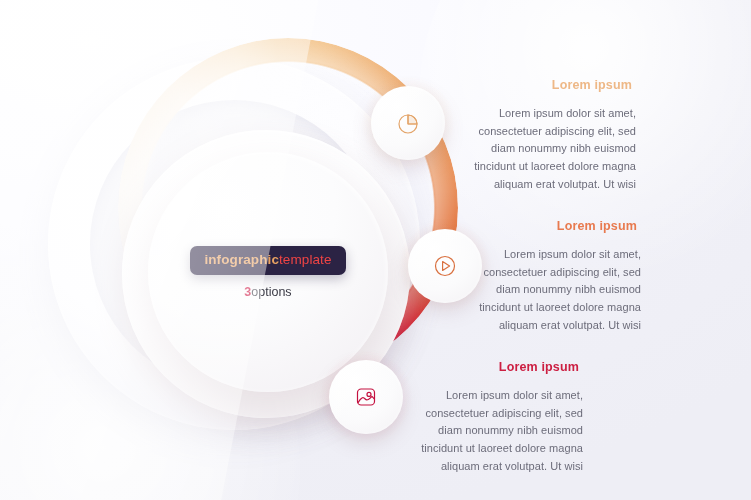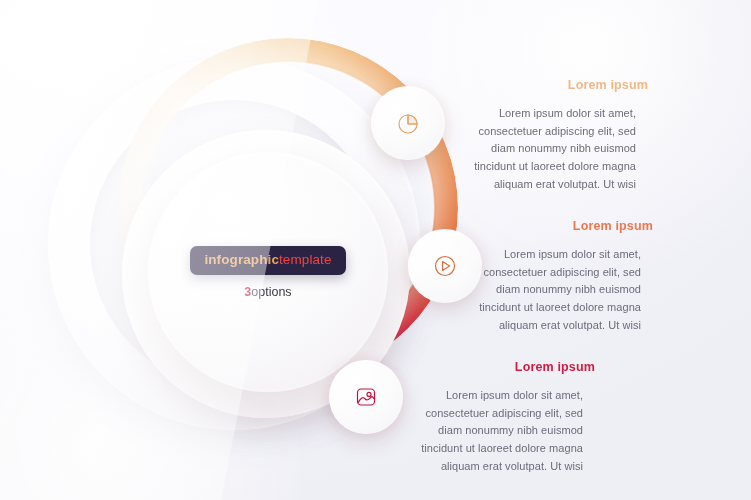--- a/index.html
+++ b/index.html
@@ -213,21 +213,21 @@
   .node-3 { left: 329px; top: 360px; }
   .node-3 .halo { background: radial-gradient(circle, rgba(206,26,66,.42), rgba(206,26,66,0) 70%); }
 
   
   .txt {
     position: absolute;
     width: 205px;
     text-align: right;
   }
   .txt h3 {
-    margin: 0 0 7px 0;
+    margin: 0 16px 7px 0;
     font-size: 12.5px;
     font-weight: 700;
     letter-spacing: .15px;
     line-height: 1.1;
   }
   .txt p {
     margin: 12px;
     font-size: 11px;
     line-height: 1.62;
     color: #6c6c7a;

